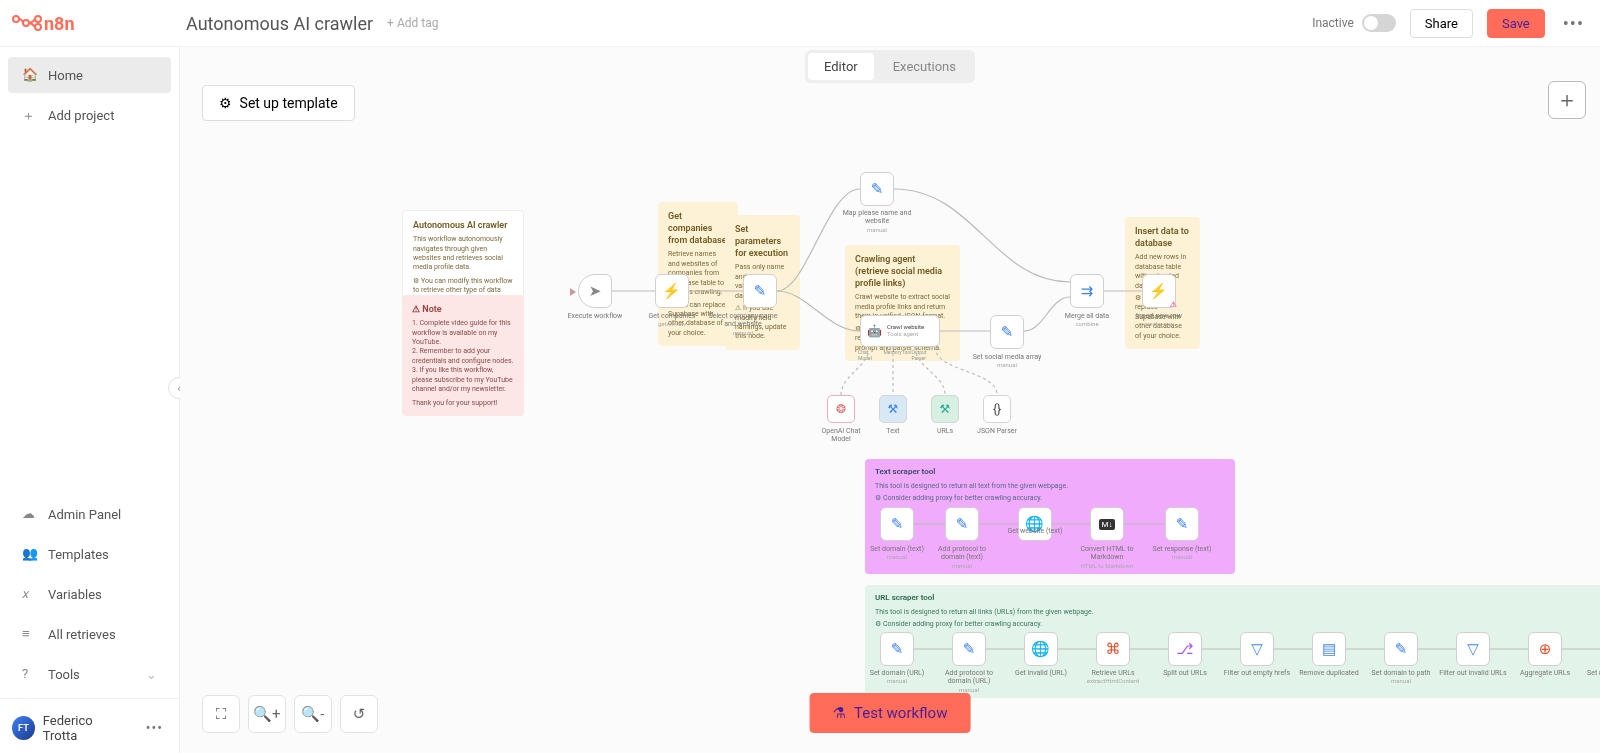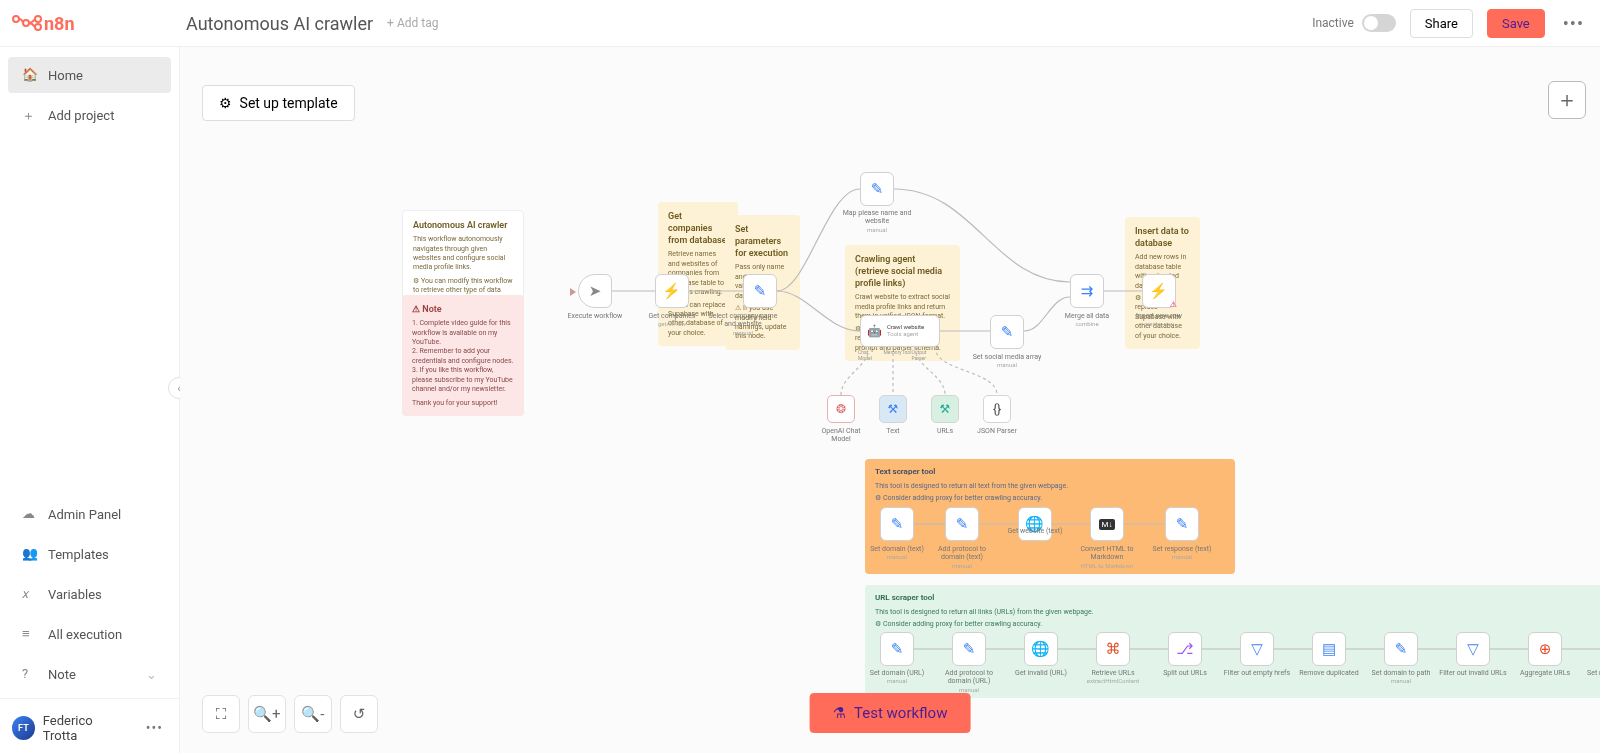--- a/index.html
+++ b/index.html
@@ -35,21 +35,21 @@
 .bottombar{position:absolute;left:22px;bottom:20px;display:flex;gap:8px}
 .iconbtn{width:38px;height:38px;border:1px solid #e2e2e2;border-radius:6px;display:flex;align-items:center;justify-content:center;font-size:15px;color:#666;cursor:pointer;background:#fff}
 .testbtn{position:absolute;bottom:20px;left:50%;transform:translateX(-50%)}
 .testbtn .btn{padding:10px 22px;font-size:15px;display:flex;align-items:center;gap:8px}
 
 .canvas{position:absolute;inset:0}
 .sticky{position:absolute;background:#fdf2d5;border-radius:4px;padding:8px 10px;font-size:7px;color:#7a6a3b;line-height:1.35}
 .sticky.pink{background:#fce6e6;color:#8a4a4a}
 .sticky h4{font-size:9px;color:#6f5a20;margin-bottom:4px;font-weight:600}
 .sticky.pink h4{color:#9a4040}
-.sticky.blue{background:#fdba74}
+.sticky.blue{background:#f0abfc}
 .sticky.green{background:#e2f3e9}
 .node{position:absolute;width:34px;height:34px;background:#fff;border:1px solid #d0d0d0;border-radius:6px;display:flex;align-items:center;justify-content:center;font-size:15px}
 .nlabel{position:absolute;font-size:7px;text-align:center;color:#777;line-height:1.2;width:70px;transform:translateX(-50%)}
 .nsub{font-size:6px;color:#aaa;display:block}
 .mini{position:absolute;width:28px;height:28px;background:#fff;border:1px solid #d5d5d5;border-radius:5px;display:flex;align-items:center;justify-content:center;font-size:12px}
 .mini.blue{background:#d8e8f5}
 .mini.green{background:#d8f0e2}
 svg.link{position:absolute;overflow:visible;pointer-events:none}
 svg.link path{stroke:#bbb;stroke-width:1.2;fill:none}
 svg.link.dash path{stroke-dasharray:3 3}
@@ -104,57 +104,61 @@
     <div class="navitem">
       <span class="icon">👥</span>
       <span>Templates</span>
     </div>
     <div class="navitem">
       <span class="icon">𝑥</span>
       <span>Variables</span>
     </div>
     <div class="navitem">
       <span class="icon">≡</span>
-      <span>All execution</span>
+      <span>All retrieves</span>
     </div>
     <div class="navitem">
       <span class="icon">?</span>
-      <span>Note</span>
+      <span>Tools</span>
       <span class="help-chev">⌄</span>
     </div>
     <div style="height:1px;background:#f0f0f0;margin:4px 0"></div>
     <div class="userrow">
       <div class="avatar">
           <span>FT</span>
         </div>
       <span style="font-size:13px">Federico Trotta</span>
       <div style="flex:1"></div>
       <span class="dots" style="font-size:14px">•••</span>
     </div>
     <div class="collapse">
         <span class="chev">‹</span>
       </div>
   </div>
 
   <div class="canvaswrap">
+    <div class="tabs">
+      <div class="tab active">Editor</div>
+      <div class="tab">Executions</div>
+    </div>
     <div class="setup">
         <button class="btn">
           <span>⚙</span>
           <span>Set up template</span>
         </button>
       </div>
     <div class="addnode">
         <span>＋</span>
       </div>
 
     <div class="canvas">
 
       <div class="sticky" style="left:222px;top:163px;width:122px;background:#fff;border:1px solid #eee">
         <h4>Autonomous AI crawler</h4>
-        <div>This workflow autonomously navigates through given websites and configure social media profile links.</div>
+        <div>This workflow autonomously navigates through given websites and retrieves social media profile data.</div>
         <div style="margin-top:4px">⚙ You can modify this workflow to retrieve other type of data (e.g. contact details or company profile summary).</div>
       </div>
 
       <div class="sticky pink" style="left:222px;top:248px;width:122px">
         <h4>⚠ Note</h4>
         <div>1. Complete video guide for this workflow is available on my YouTube.</div>
         <div>2. Remember to add your credentials and configure nodes.</div>
         <div>3. If you like this workflow, please subscribe to my YouTube channel and/or my newsletter.</div>
         <div style="margin-top:4px">Thank you for your support!</div>
       </div>

